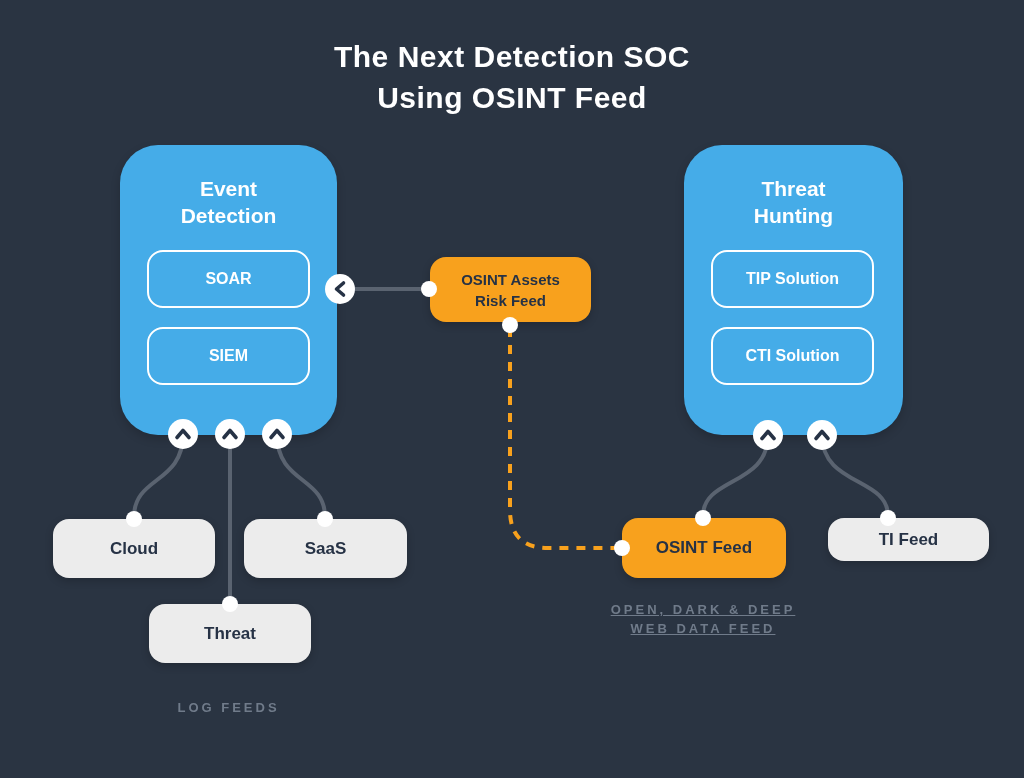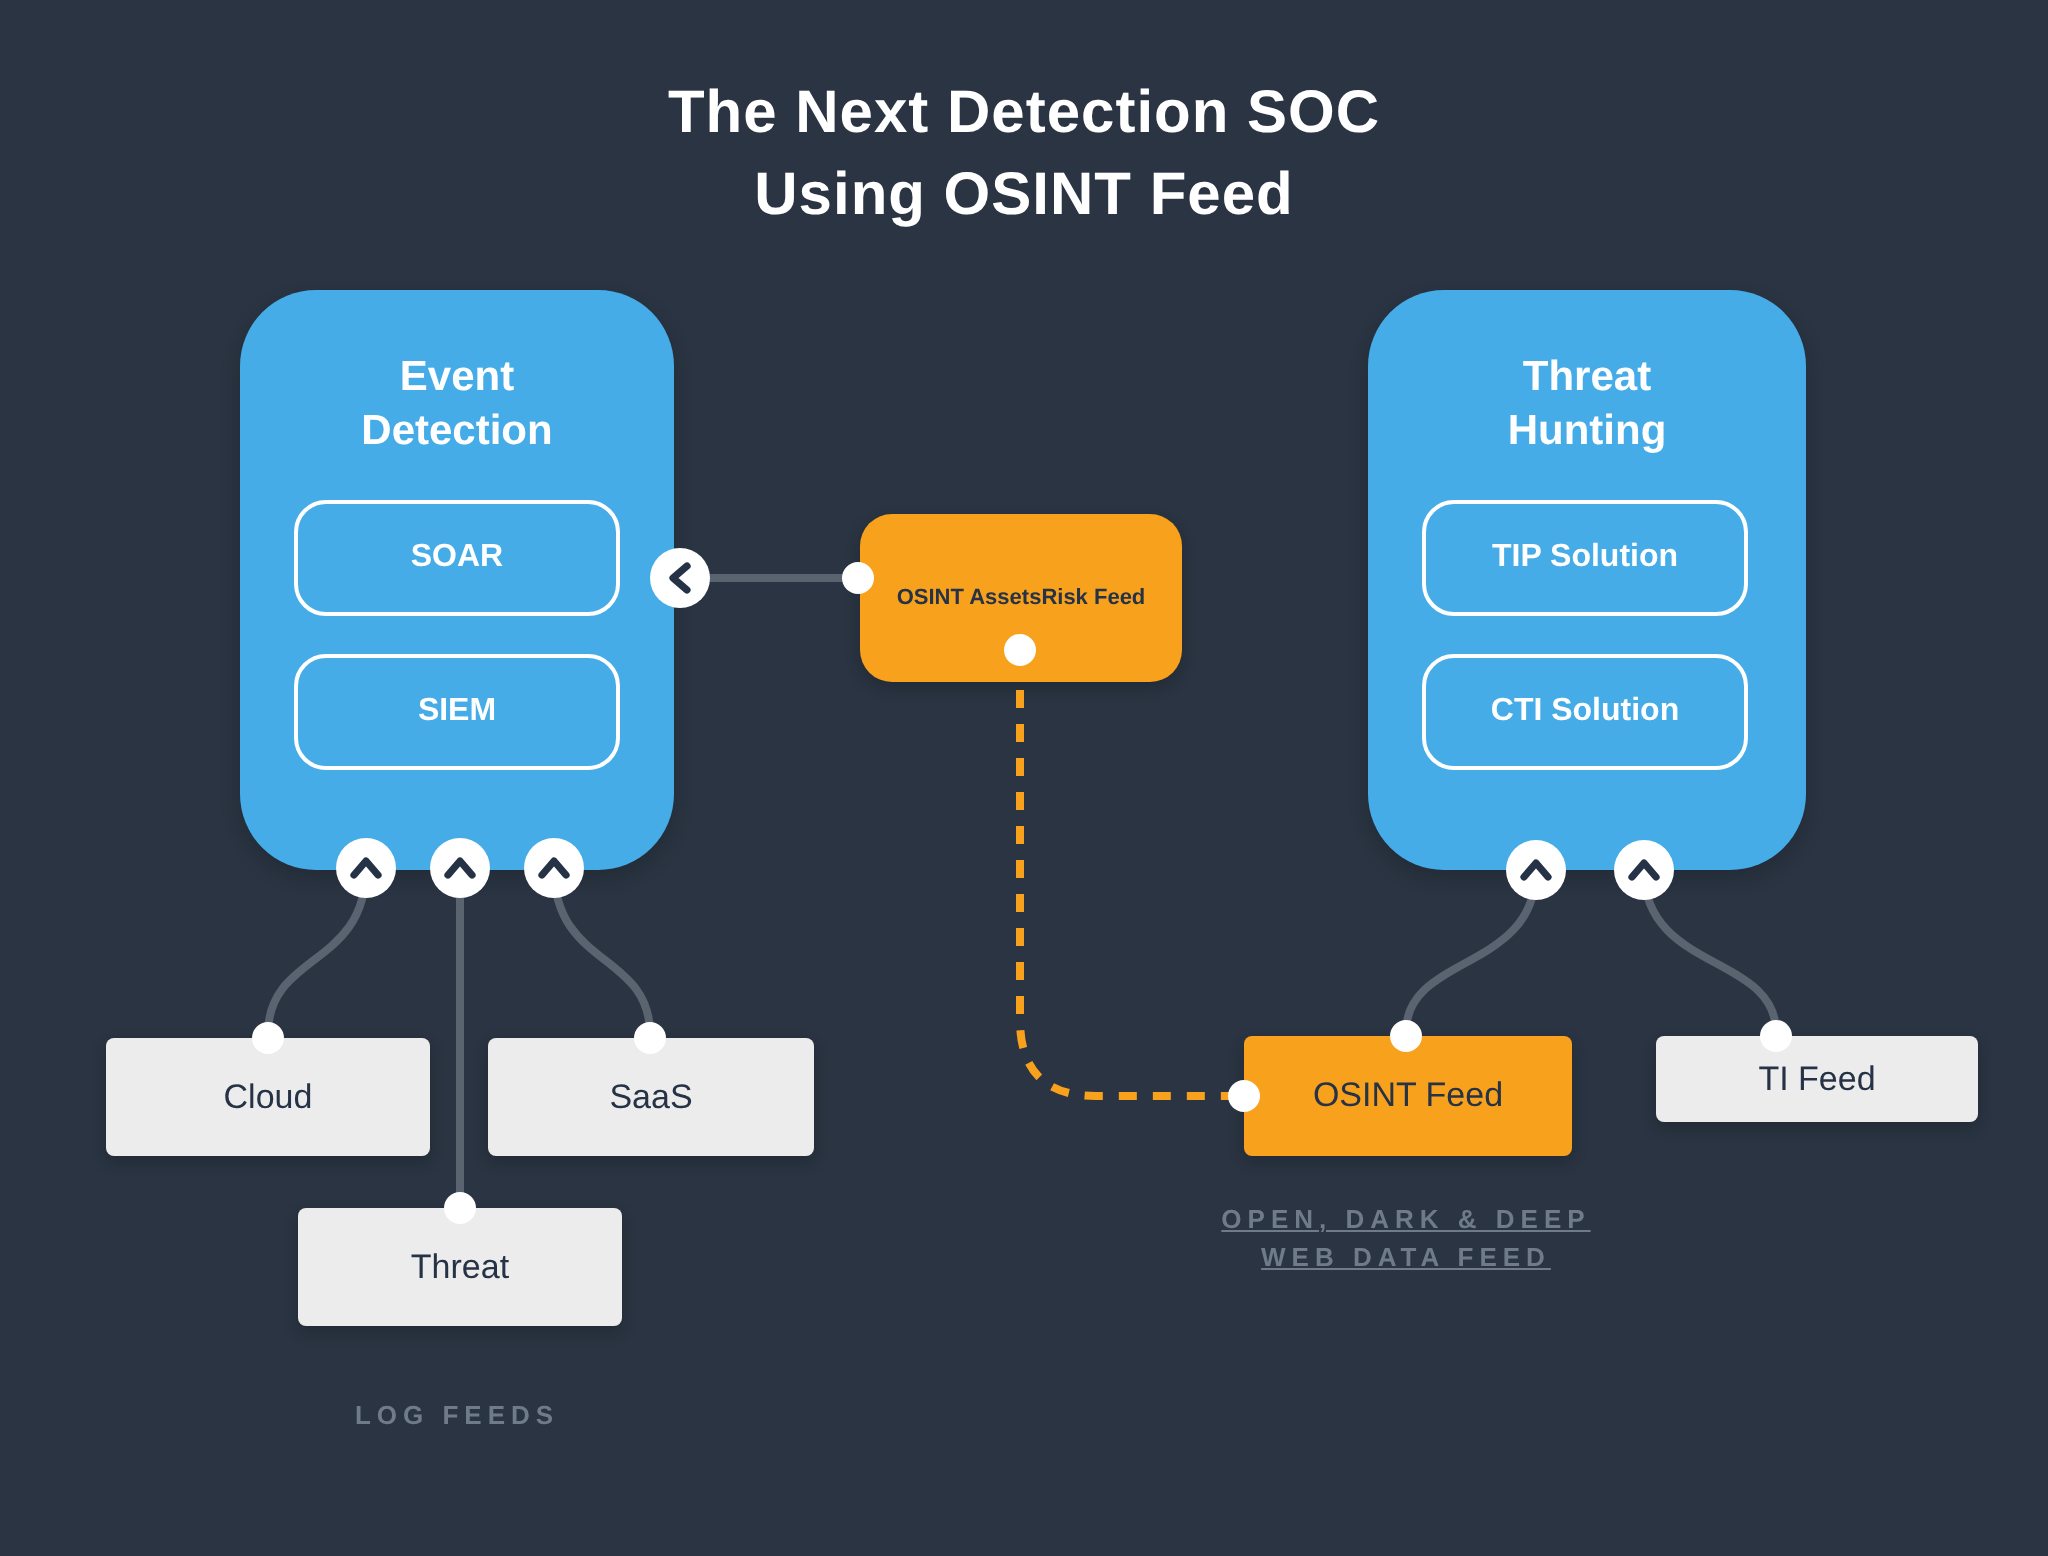--- a/index.html
+++ b/index.html
@@ -43,31 +43,31 @@
   .pill{
     position:absolute;left:27px;width:163px;height:58px;
     border:2px solid var(--white);border-radius:16px;
     display:flex;align-items:center;justify-content:center;
     color:var(--white);font-weight:bold;font-size:16px;
   }
   .pill.p1{top:105px;}
   .pill.p2{top:182px;}
   
   .mid-node{
-    position:absolute;left:430px;top:257px;width:161px;height:84px;
+    position:absolute;left:430px;top:257px;width:161px;height:65px;
     background:var(--orange);border-radius:16px;
-    display:flex;flex-direction:row;align-items:center;justify-content:center;
-    color:var(--dark-text);font-weight:bold;font-size:11px;line-height:21px;
+    display:flex;flex-direction:column;align-items:center;justify-content:center;
+    color:var(--dark-text);font-weight:bold;font-size:15px;line-height:21px;
     box-shadow:0 3px 8px rgba(0,0,0,.2);
   }
   
   .feed{
-    position:absolute;height:59px;border-radius:4px;
+    position:absolute;height:59px;border-radius:16px;
     display:flex;align-items:center;justify-content:center;
-    color:var(--dark-text);font-weight:normal;font-size:17px;
+    color:var(--dark-text);font-weight:bold;font-size:17px;
     background:var(--light-box);
     box-shadow:0 3px 8px rgba(0,0,0,.2);
   }
   .feed.orange{background:var(--orange);}
   .feed.cloud{left:53px;top:519px;width:162px;}
   .feed.saas{left:244px;top:519px;width:163px;}
   .feed.onprem{left:149px;top:604px;width:162px;}
   .feed.osint{left:622px;top:518px;width:164px;height:60px;}
   .feed.ti{left:807px;top:518px;width:161px;height:43px;margin-left:21px;}
   

